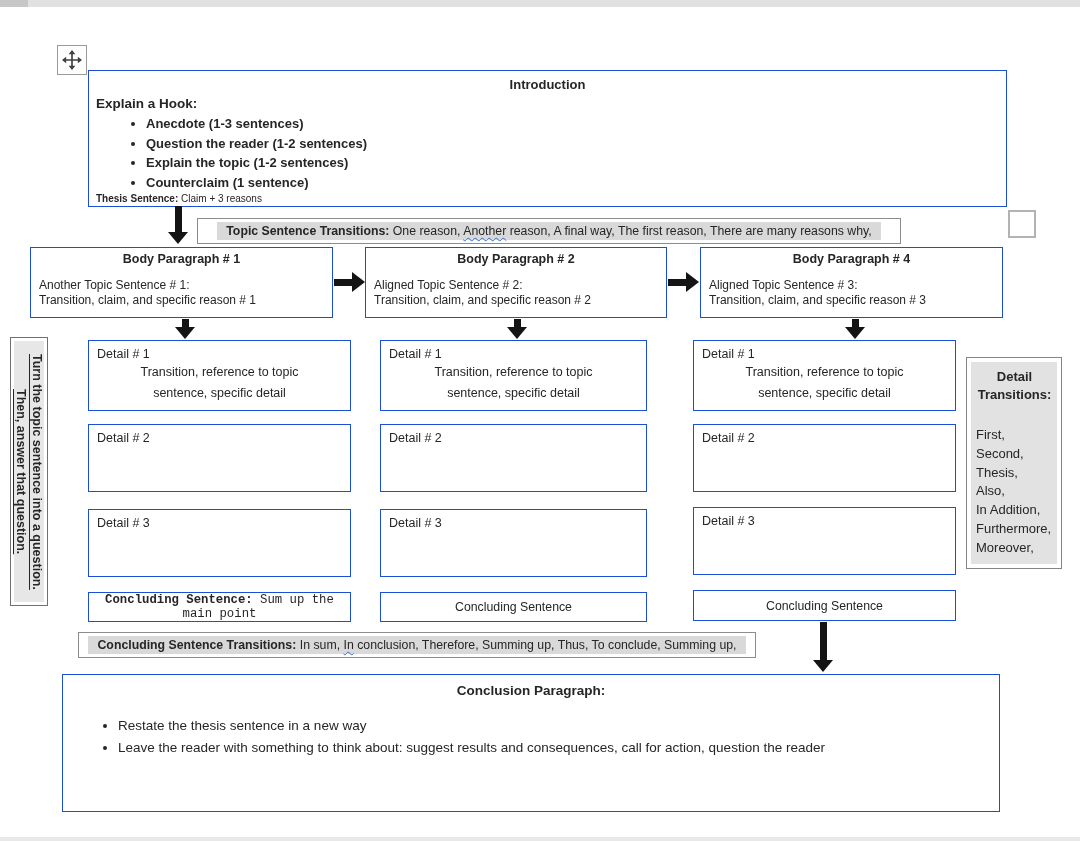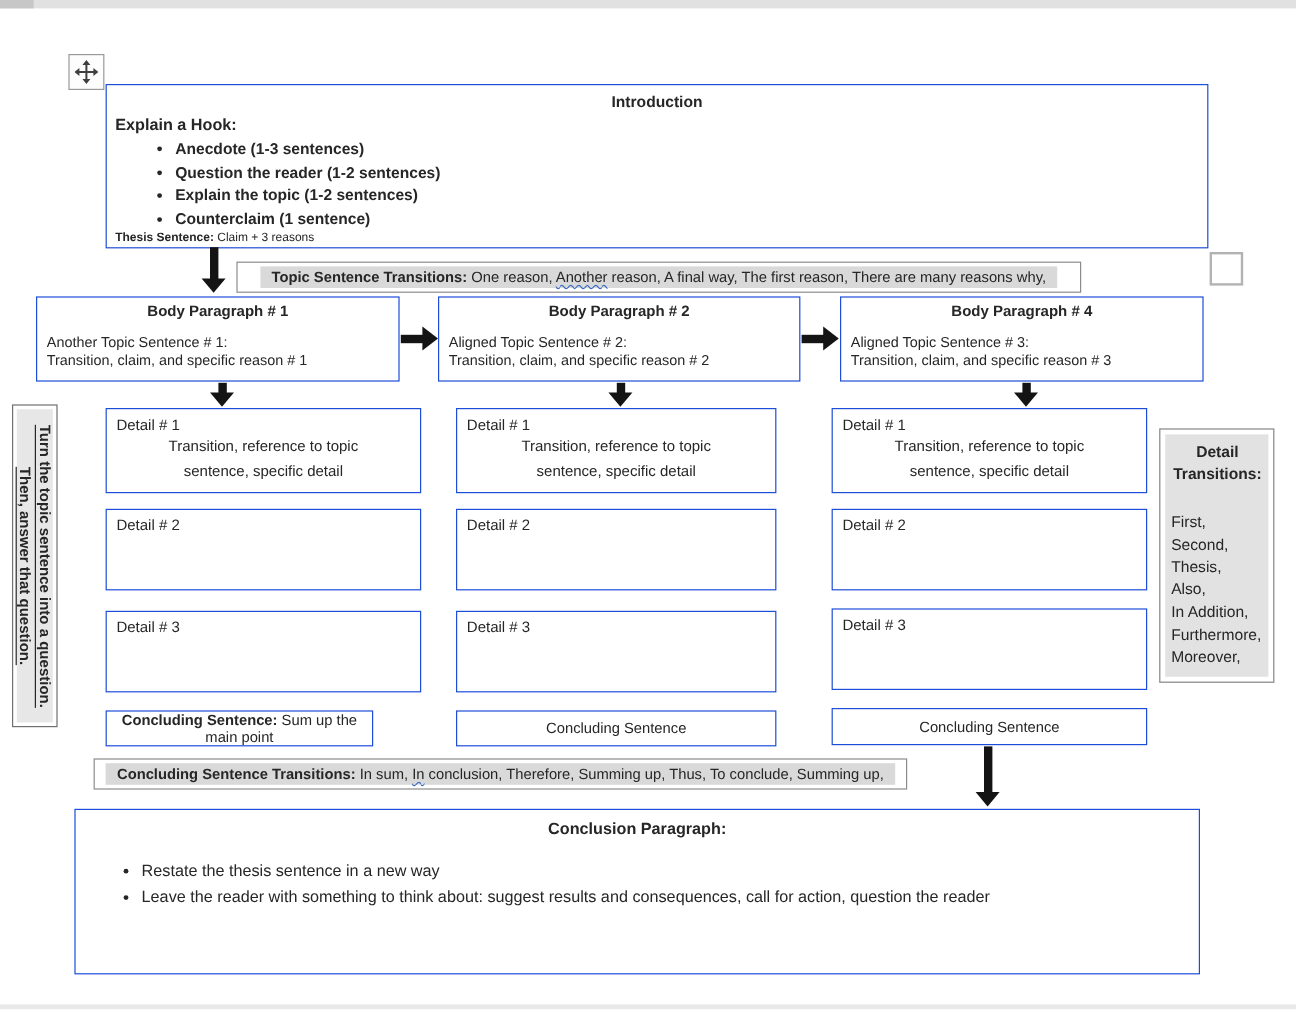--- a/index.html
+++ b/index.html
@@ -173,21 +173,21 @@
       <div>Transition, reference to topic</div>
       <div>sentence, specific detail</div>
     </div>
   </div>
   <div class="box dbox" style="left:88px;top:424px;width:263px;height:68px;">
     <div class="detail-label">Detail # 2</div>
   </div>
   <div class="box dbox" style="left:88px;top:509px;width:263px;height:68px;">
     <div class="detail-label">Detail # 3</div>
   </div>
-  <div class="box concl-box" style="left:88px;top:592px;width:223px;height:30px;">
+  <div class="box concl-box" style="left:88px;top:592px;width:263px;height:30px;font-family:Liberation Mono, monospace;">
     <span><span class="b">Concluding Sentence:</span><span> Sum up the main point</span></span>
   </div>
 
   <div class="box dbox" style="left:380px;top:340px;width:267px;height:71px;">
     <div class="detail-label">Detail # 1</div>
     <div class="detail-center">
       <div>Transition, reference to topic</div>
       <div>sentence, specific detail</div>
     </div>
   </div>

